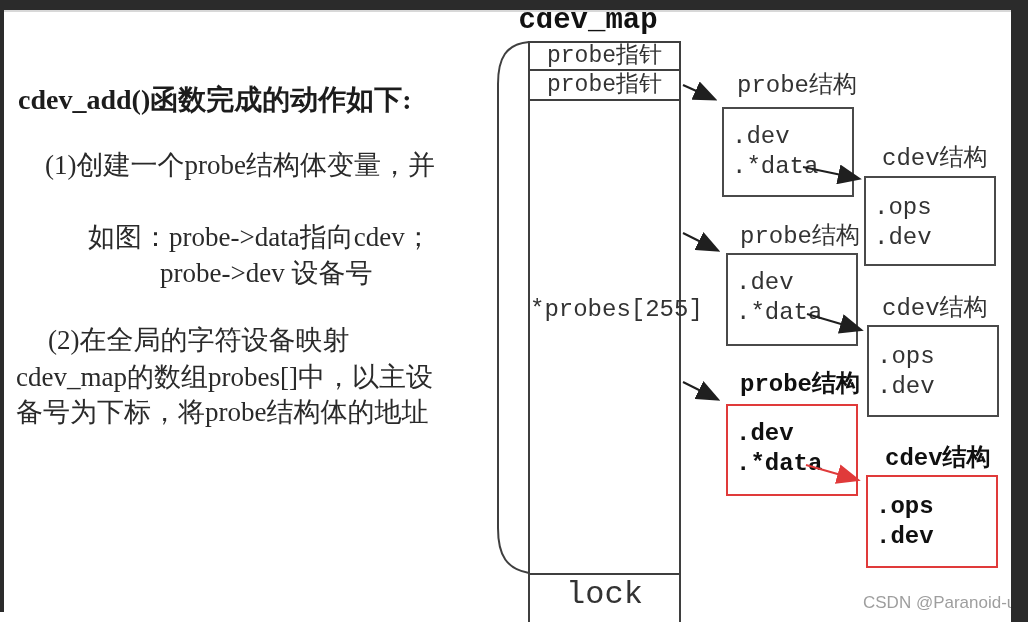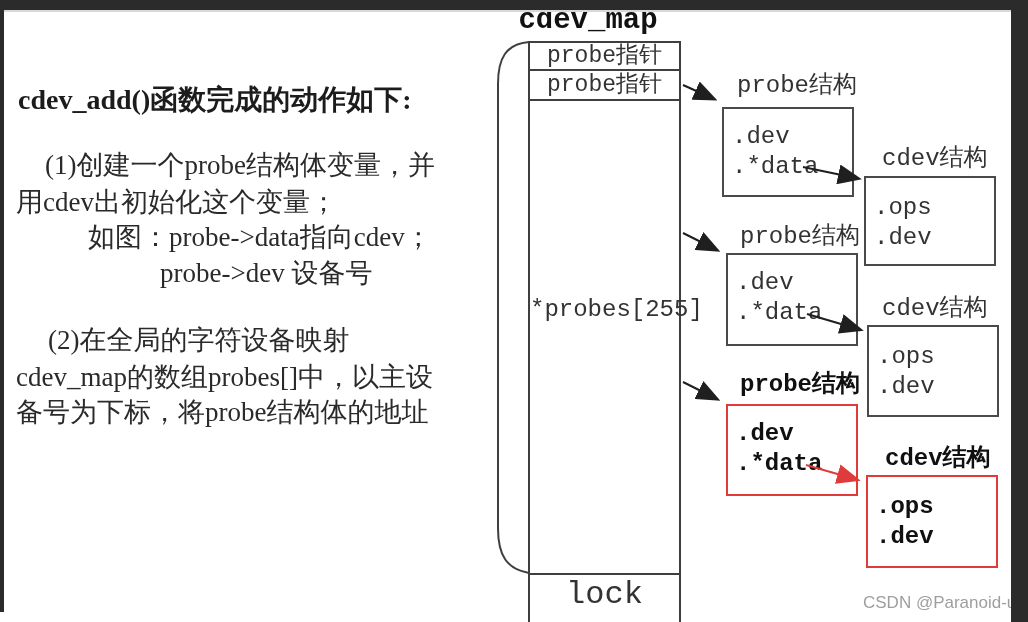--- a/index.html
+++ b/index.html
@@ -99,21 +99,20 @@
     font-size: 17px; line-height: 20px; color: #9e9e9e; white-space: nowrap;
   }
 </style>
 </head>
 <body>
 
 <div id="stage" style="--red:#e03a3a;">
 
   <div class="txt-line txt-title">cdev_add()函数完成的动作如下:</div>
   <div class="txt-line l1">(1)创建一个probe结构体变量，并</div>
-  <div class="txt-line l2">用cdev出初始化这个变量；</div>
   <div class="txt-line l3">如图：probe-&gt;data指向cdev；</div>
   <div class="txt-line l4">probe-&gt;dev 设备号</div>
   <div class="txt-line l5">(2)在全局的字符设备映射</div>
   <div class="txt-line l6">cdev_map的数组probes[]中，以主设</div>
   <div class="txt-line l7">备号为下标，将probe结构体的地址</div>
 
   <div class="map-title mono">cdev_map</div>
 
   <div class="map-box">
     <div class="map-hline hline-1"></div>

